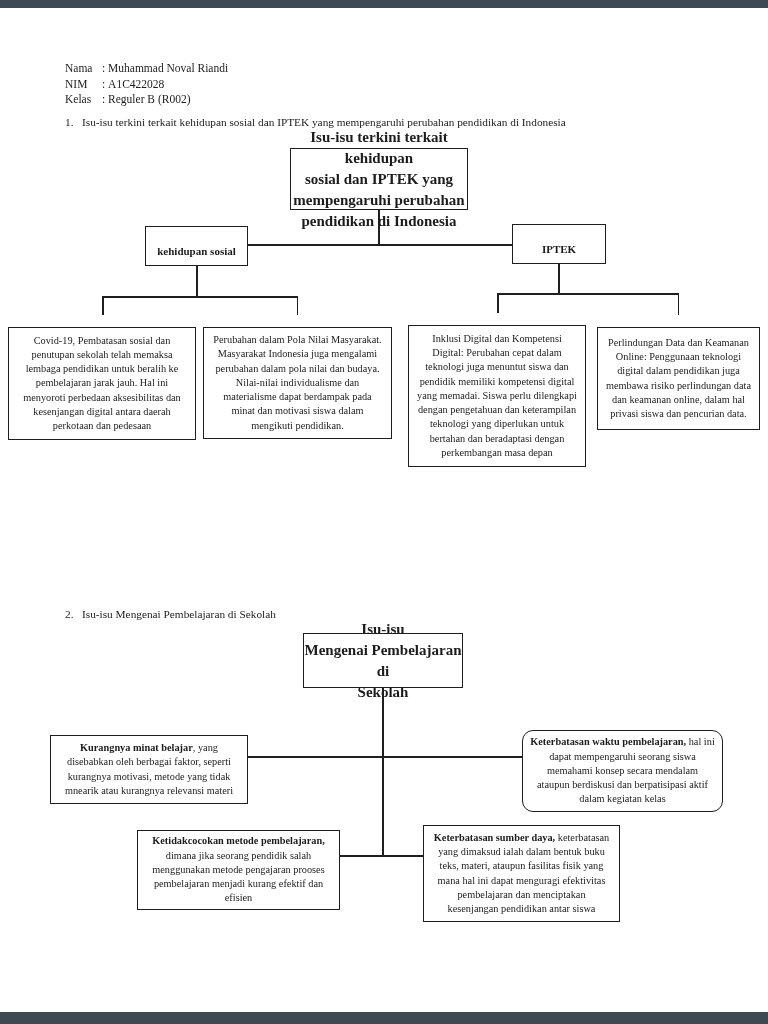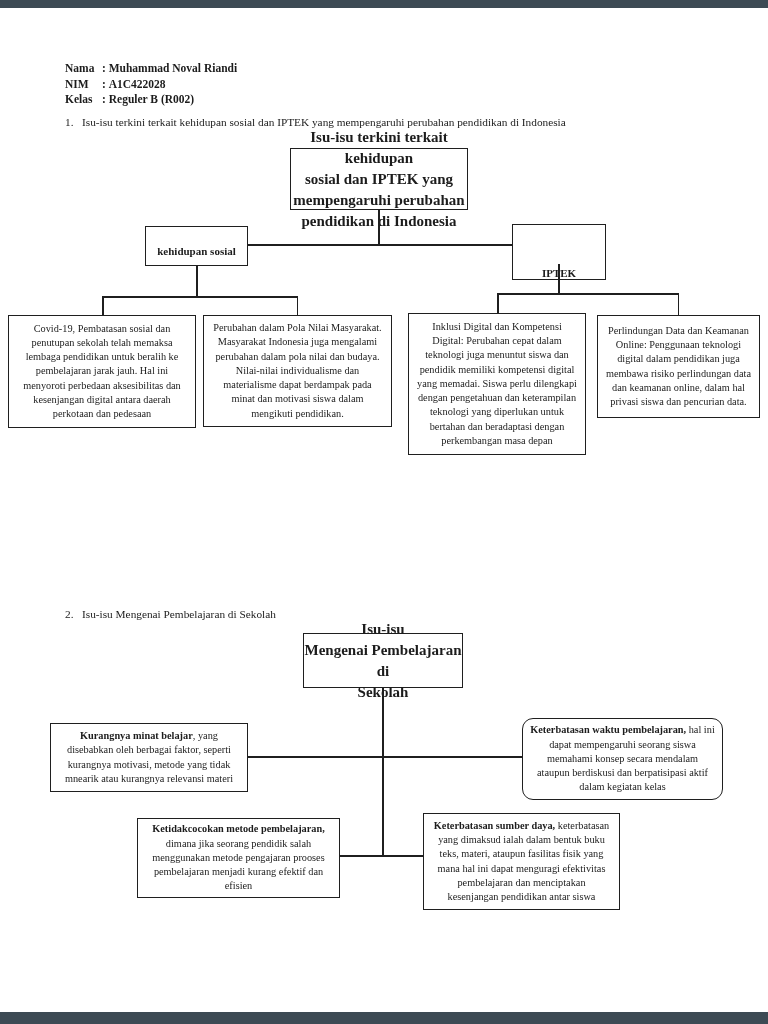--- a/index.html
+++ b/index.html
@@ -18,31 +18,31 @@
   }
   .box-top { justify-content:flex-start; padding-top:18px; }
   .line { position:absolute; background:#1f1f1f; }
   .b { font-weight:bold; }
   .student { line-height:15.6px; font-size:11.5px; }
   .student-row span.lbl { display:inline-block; width:37px; }
   .heading { font-size:11.3px; white-space:nowrap; }
   .heading .num { display:inline-block; width:17px; }
   .root-text { font-size:15px; font-weight:bold; line-height:1.4; }
   .branch-text { font-size:11px; font-weight:bold; }
-  .leaf { font-size:10.3px; line-height:1.38; padding:2px 7px; }
+  .leaf { font-size:10.3px; line-height:1.38; padding:2px 7px;margin-top:12px; }
 </style>
 </head>
 <body>
 
 <div class="stage">
 
   <div class="bar bar-top" style="background:#3d4a54;"></div>
   <div class="bar bar-bottom" style="background:#3d4a54;"></div>
 
-  <div class="abs student" style="left:65px; top:61px;font-weight:bold;">
+  <div class="abs student" style="left:65px; top:61px;">
     <div class="student-row">
       <span class="lbl">Nama</span><span>:</span>&nbsp;<span>Muhammad Noval Riandi</span>
     </div>
     <div class="student-row">
       <span class="lbl">NIM</span><span>:</span>&nbsp;<span>A1C422028</span>
     </div>
     <div class="student-row">
       <span class="lbl">Kelas</span><span>:</span>&nbsp;<span>Reguler B (R002)</span>
     </div>
   </div>
@@ -57,21 +57,21 @@
     <div class="root-text">mempengaruhi perubahan</div>
     <div class="root-text">pendidikan di Indonesia</div>
   </div>
 
   <div class="line" style="left:378px; top:210px; width:1.5px; height:34px;"></div>
   <div class="line" style="left:248px; top:244px; width:264px; height:1.5px;"></div>
 
   <div class="box box-top" style="left:145px; top:226px; width:103px; height:40px;">
     <div class="branch-text">kehidupan sosial</div>
   </div>
-  <div class="box box-top" style="left:512px; top:224px; width:94px; height:56px;justify-content:flex-end;">
+  <div class="box box-top" style="left:512px; top:224px; width:94px; height:40px;">
     <div class="branch-text">IPTEK</div>
   </div>
 
   <div class="line" style="left:196px; top:266px; width:1.5px; height:30px;"></div>
   <div class="line" style="left:102px; top:296px; width:196px; height:1.5px;"></div>
   <div class="line" style="left:102px; top:296px; width:1.5px; height:19px;"></div>
   <div class="line" style="left:296.5px; top:296px; width:1.5px; height:19px;"></div>
 
   <div class="line" style="left:558px; top:264px; width:1.5px; height:29px;"></div>
   <div class="line" style="left:497px; top:293px; width:182px; height:1.5px;"></div>

